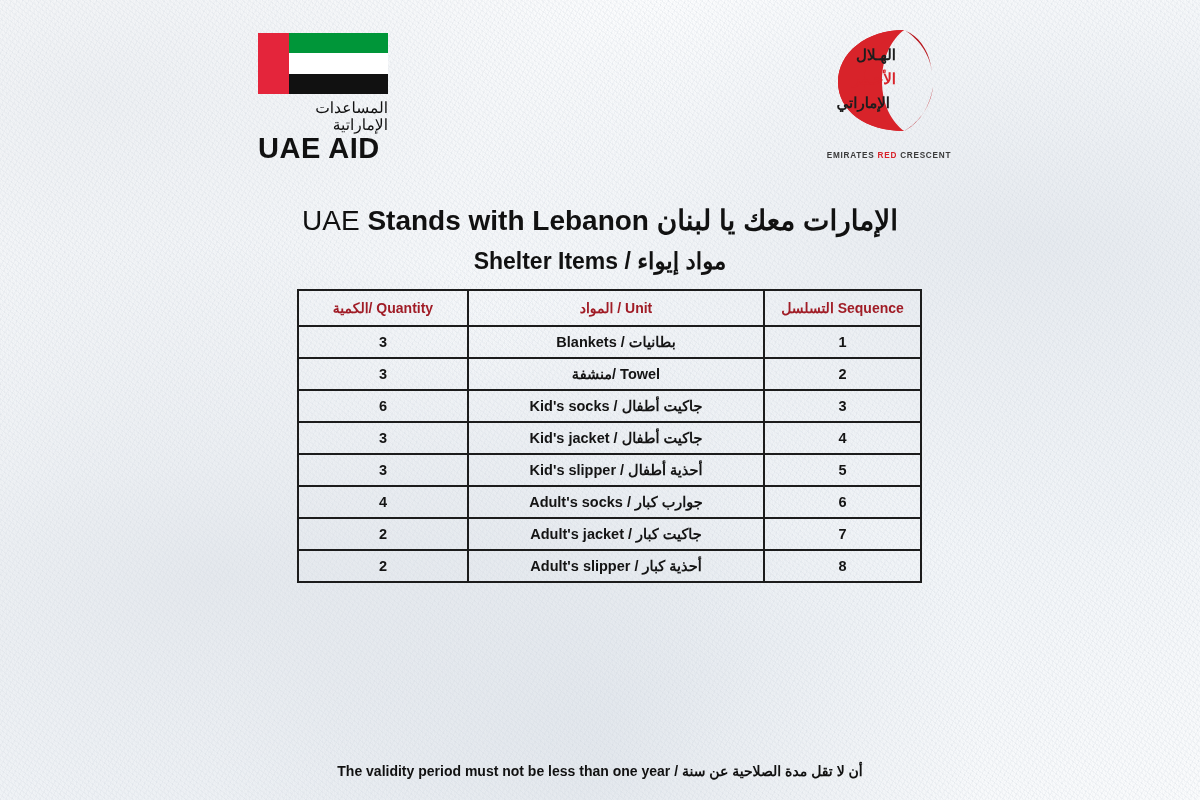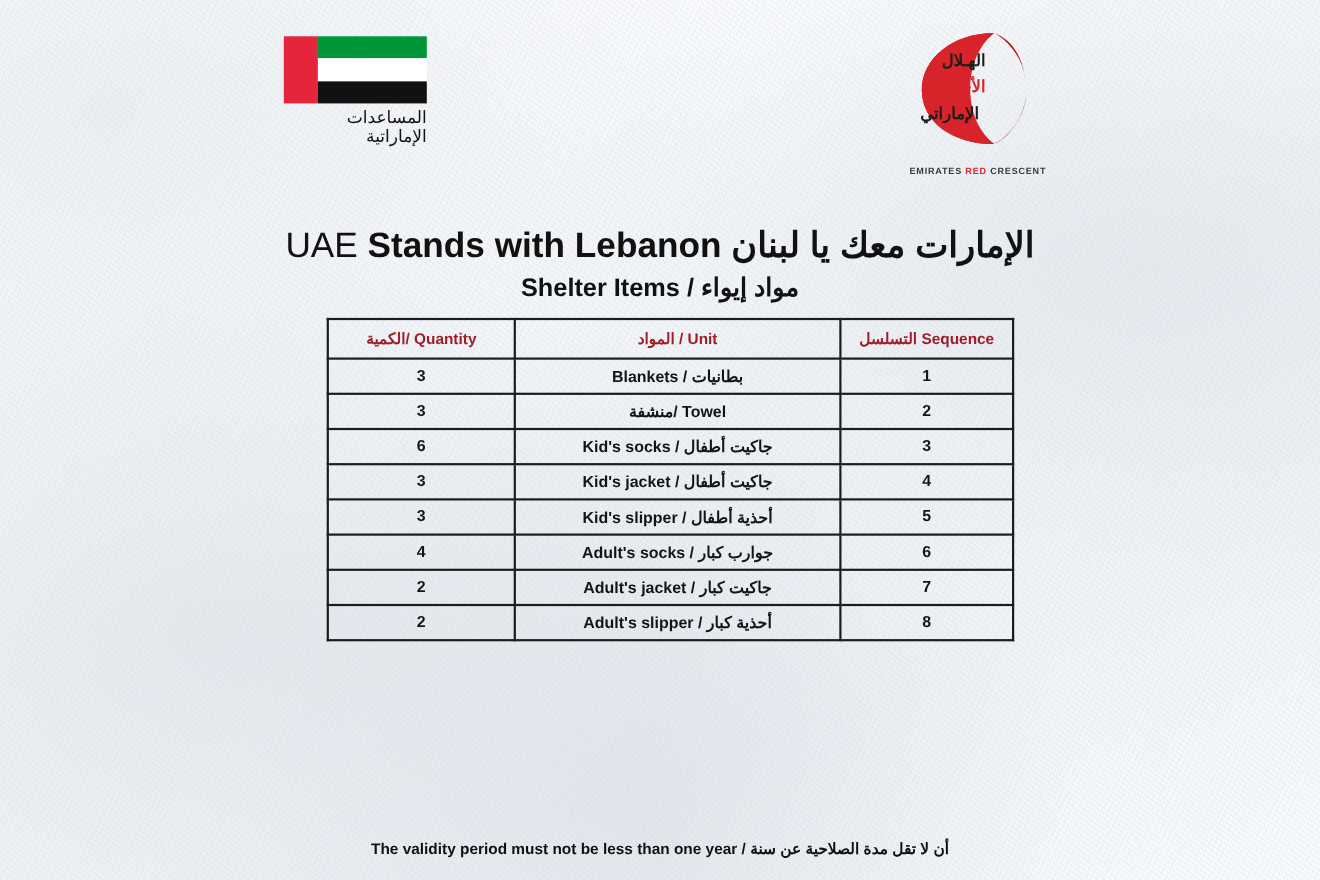--- a/index.html
+++ b/index.html
@@ -107,21 +107,21 @@
     white-space: nowrap;
   }
   .erc-caption .red { color: #D8232A; }
 
   
   #title-main {
     position: absolute;
     left: 0; top: 203px;
     width: 1200px;
     text-align: center;
-    font-size: 32px;
+    font-size: 28px;
     line-height: 1.25;
     color: #111111;
     white-space: nowrap;
   }
   #title-main .light { font-weight: normal; }
   #title-main .bold { font-weight: bold; }
   #title-main .ar { font-weight: bold; }
 
   #title-sub {
     position: absolute;
@@ -186,20 +186,21 @@
 <div id="poster">
 
   <div id="uae-aid-logo">
     <div class="flag">
       <div class="flag-red"></div>
       <div class="flag-green"></div>
       <div class="flag-white"></div>
       <div class="flag-black"></div>
     </div>
     <div class="aid-arabic">المساعدات الإماراتية</div>
+    <div class="aid-english">UAE AID</div>
   </div>
 
   <div id="erc-logo">
     <div class="erc-mark">
       <svg width="126" height="108" viewBox="0 0 126 108" xmlns="http://www.w3.org/2000/svg">
         <path d="M78 4 C40 4 12 27 12 56 C12 85 40 105 78 105 C66 96 56 79 56 55 C56 31 66 13 78 4 Z" fill="#D8232A"></path>
         <path d="M78 4 C92 12 104 28 106 46 C104 28 96 14 84 7 Z" fill="#B8161D"></path>
         <path d="M78 105 C94 96 105 79 107 61 C104 80 94 96 80 104 Z" fill="#B8161D"></path>
         <path d="M12 56 C12 27 40 4 78 4 C55 12 38 32 38 56 C38 80 55 98 78 105 C40 105 12 85 12 56 Z" fill="#D8232A"></path>
         <text x="70" y="34" font-family="'Liberation Sans', sans-serif" font-size="15" font-weight="bold" fill="#1d1d1d" direction="rtl" text-anchor="start">الهـلال</text>

